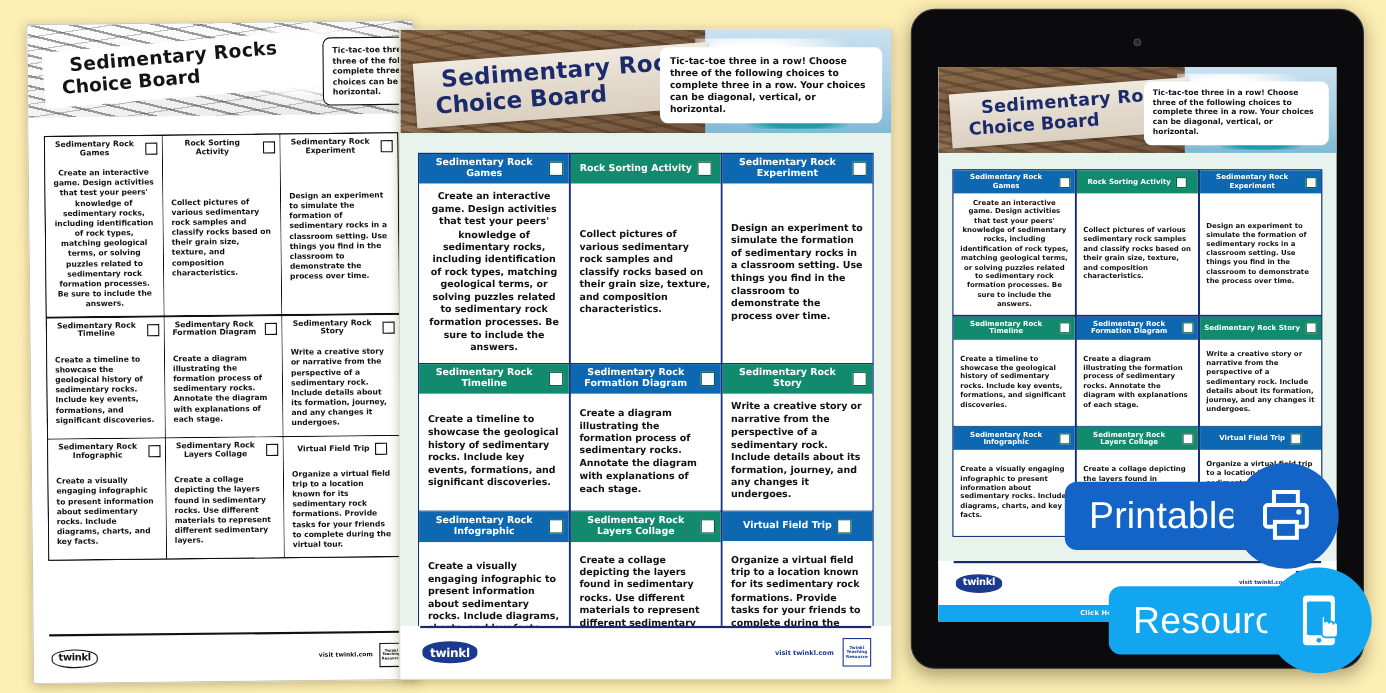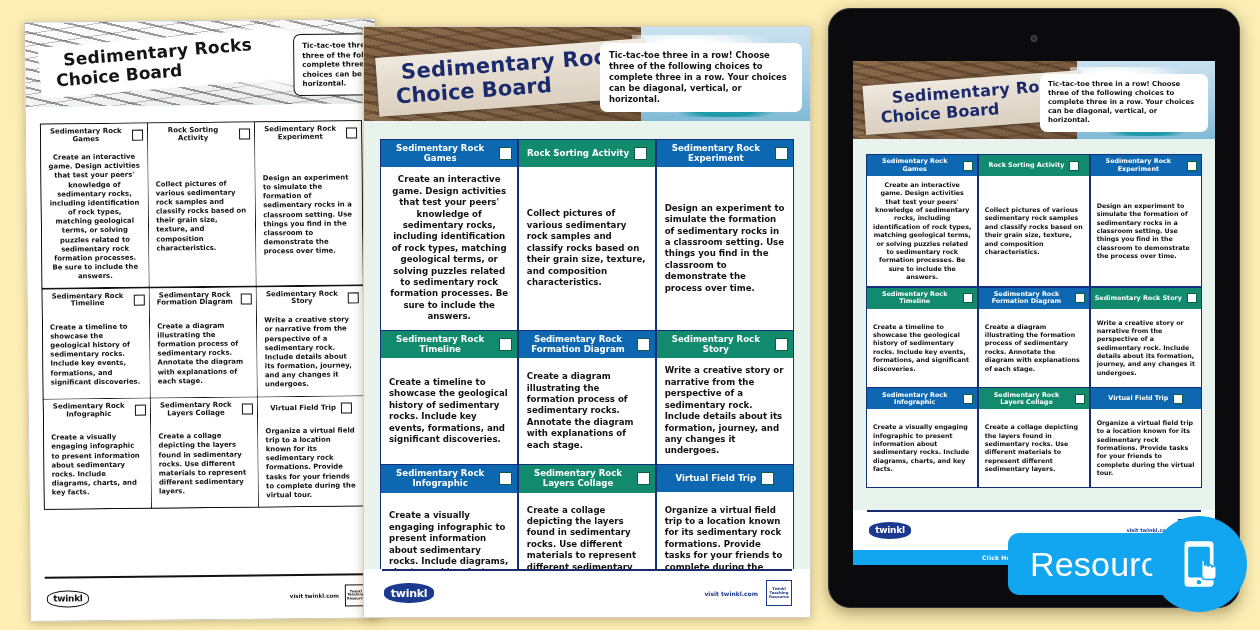--- a/index.html
+++ b/index.html
@@ -573,20 +573,31 @@
           <span>Twinkl</span>
           <span>Teaching</span>
           <span>Resource</span>
         </div>
       </div>
 
       <div id="tablet-clickbar">Click Here for Digital Version</div>
     </div>
   </div>
 
+  <div class="badge" id="badge-printable">
+    <span class="badge-label">Printable</span>
+    <span class="badge-circle">
+      <svg width="58" height="58" viewBox="0 0 64 64" aria-hidden="true">
+        <rect x="20" y="8" width="24" height="13" fill="none" stroke="#fff" stroke-width="4"></rect>
+        <rect x="11" y="21" width="42" height="22" rx="3" fill="none" stroke="#fff" stroke-width="4"></rect>
+        <circle cx="45" cy="28" r="2.6" fill="#fff"></circle>
+        <rect x="21" y="38" width="22" height="16" fill="#1464c8" stroke="#fff" stroke-width="4"></rect>
+      </svg>
+    </span>
+  </div>
 
   <div class="badge" id="badge-digital">
     <span class="badge-label">Resource</span>
     <span class="badge-circle">
       <svg width="58" height="58" viewBox="0 0 64 64" aria-hidden="true">
         <rect x="16" y="7" width="32" height="50" rx="4" fill="#fff"></rect>
         <rect x="20" y="13" width="24" height="34" rx="2" fill="#12a5f0"></rect>
         <circle cx="32" cy="52" r="2.4" fill="#12a5f0"></circle>
         <path d="M35 32 L35 45 Q35 49 39 49 L47 49 Q51 49 51 45 L51 37 Q51 34 48.5 34 Q47 34 46.5 35.5 Q46.5 33 44 33 Q42.4 33 42 34.6 Q41.8 32.6 39.6 32.6 Q38.4 32.6 38 33.6 L38 30 Q38 27.6 36.5 27.6 Q35 27.6 35 30 Z" fill="#fff" stroke="#12a5f0" stroke-width="1.6" stroke-linejoin="round"></path>
       </svg>

